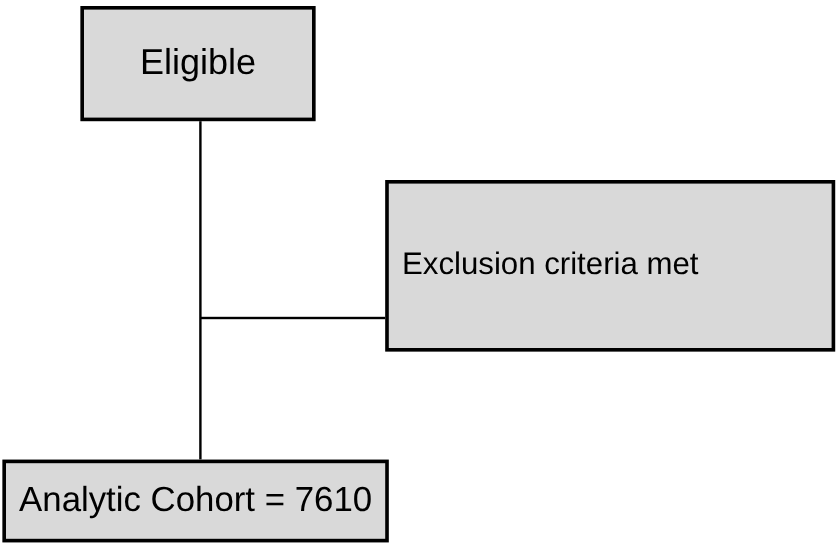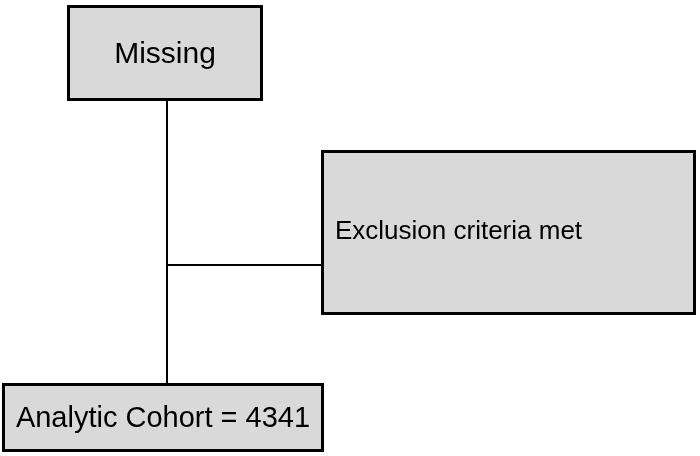--- a/index.html
+++ b/index.html
@@ -29,21 +29,21 @@
     text-align: center;
   }
   #eligible-box {
     left: 67px; top: 5px;
     width: 196px; height: 96px;
     font-size: 30px;
     line-height: 32px;
   }
   #exclusion-box {
     left: 321px; top: 150px;
-    width: 375px; height: 165px;
+    width: 375px; height: 143px;
     font-size: 26px;
     line-height: 31px;
     display: flex;
     flex-direction: column;
     justify-content: center;
     padding: 0 2px 4px 11px;
   }
   #analytic-box {
     left: 2px; top: 383px;
     width: 322px; height: 69px;
@@ -75,25 +75,25 @@
     content: "\2022";
     position: absolute;
     left: 0;
     top: 0;
   }
 </style>
 </head>
 <body style="--background: #ffffff; --box_fill: #d9d9d9; --box_border: #000000; --line_color: #000000; --text: #000000;">
 
 <div class="box centered-box" id="eligible-box">
-  <div>Missing</div>
+  <div>Eligible</div>
 </div>
 
 <div class="connector" id="connector-vertical"></div>
 <div class="connector" id="connector-horizontal"></div>
 
 <div class="box" id="exclusion-box">
   <div>Exclusion criteria met</div>
 </div>
 
 <div class="box centered-box" id="analytic-box">
-  <div>Analytic Cohort = 4341</div>
+  <div>Analytic Cohort = 7610</div>
 </div>
 
 </body></html>

